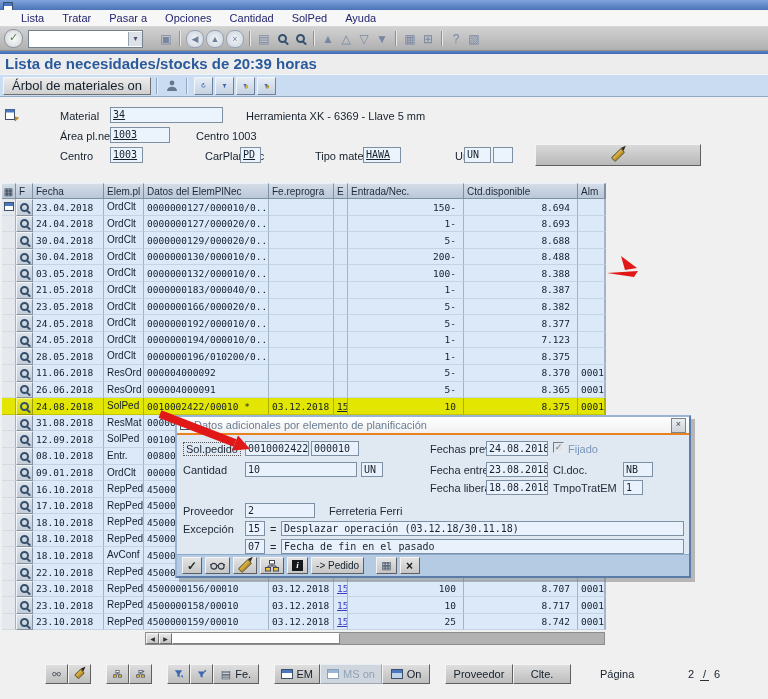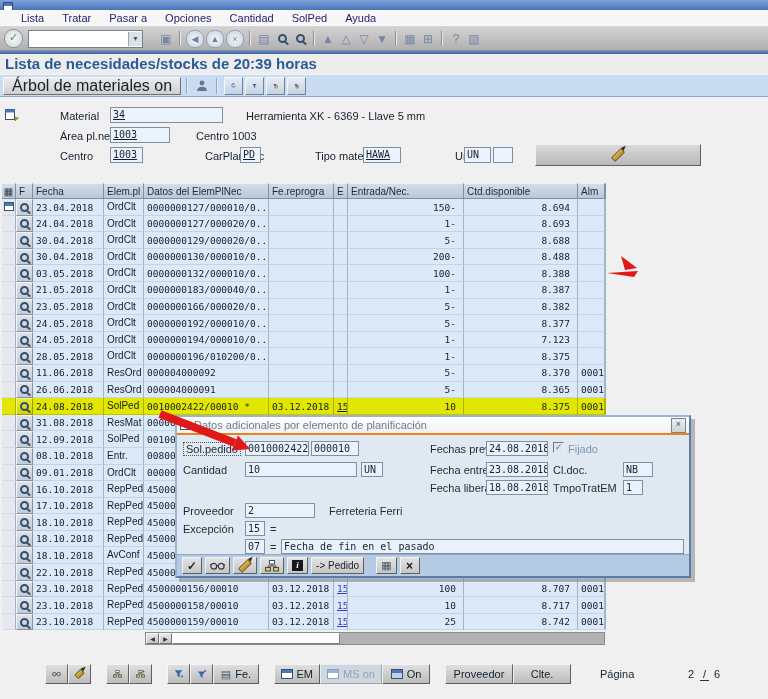--- a/index.html
+++ b/index.html
@@ -30,21 +30,21 @@
   .vsep{width:1px;height:15px;background:#909090;border-right:1px solid #e8e8e8;margin:0 4px;}
   
   .bluebar{position:absolute;left:0;top:51px;width:768px;height:3px;background:linear-gradient(#5c84c8,#3d67ae);}
   .titlerow{position:absolute;left:0;top:54px;width:768px;height:20px;background:#ededed;}
   .ptitle{position:absolute;left:5px;top:1px;font-size:15px;font-weight:bold;color:#2a5a9c;}
   
   .appbar{position:absolute;left:0;top:74px;width:768px;height:23px;background:#c9dcf2;
           border-top:1px solid #eef4fc;border-bottom:1px solid #90a7c6;
           display:flex;align-items:center;padding-left:3px;box-sizing:border-box;}
   .gbtn{height:18px;background:linear-gradient(#ececec,#cfcfcf);border:1px solid;
-        border-color:#f6f6f6 #6f6f6f #6f6f6f #f6f6f6;font-size:16px;color:#15202c;
+        border-color:#f6f6f6 #6f6f6f #6f6f6f #f6f6f6;font-size:13px;color:#15202c;
         font-family:"Liberation Sans",sans-serif;padding:0 8px;display:inline-flex;align-items:center;gap:4px;}
   .ibtn{width:19px;height:18px;background:linear-gradient(#e6ecf4,#c5d2e2);border:1px solid;
         border-color:#f2f7fc #70829a #70829a #f2f7fc;display:inline-flex;align-items:center;justify-content:center;margin:0 1px;}
   .asep{width:1px;height:16px;background:#8ea5c4;border-right:1px solid #e4eefa;margin:0 5px;}
   
   .flabel{position:absolute;color:#15202c;padding-left:39px;}
   .fval{position:absolute;height:16px;box-sizing:border-box;background:#ebf3fc;border:1px solid #7e8f a2;
         border:1px solid #7e8fa2;font-family:"DejaVu Sans Mono",monospace;font-size:10px;
         padding:1px 2px 0;color:#15202c;}
   .uline{text-decoration:underline;}
@@ -676,20 +676,21 @@
     <span class="dlb" style="left:376px;top:65px">TmpoTratEM</span>
     <span class="din" style="left:446px;top:63px;width:20px">1</span>
 
     <span class="dlb" style="left:6px;top:88px">Proveedor</span>
     <span class="din" style="left:68px;top:86px;width:70px">2</span>
     <span class="dlb" style="left:152px;top:88px">Ferreteria Ferri</span>
 
     <span class="dlb" style="left:6px;top:106px">Excepción</span>
     <span class="din" style="left:68px;top:104px;width:20px">15</span>
     <span class="dlb" style="left:93px;top:106px">=</span>
+    <span class="din" style="left:104px;top:104px;width:403px">Desplazar operación (03.12.18/30.11.18)</span>
 
     <span class="din" style="left:68px;top:122px;width:20px">07</span>
     <span class="dlb" style="left:93px;top:124px">=</span>
     <span class="din" style="left:104px;top:122px;width:403px">Fecha de fin en el pasado</span>
 
     <div class="dtb">
       <button class="db">
           <span class="i-check">✓</span>
         </button>
       <button class="db">

